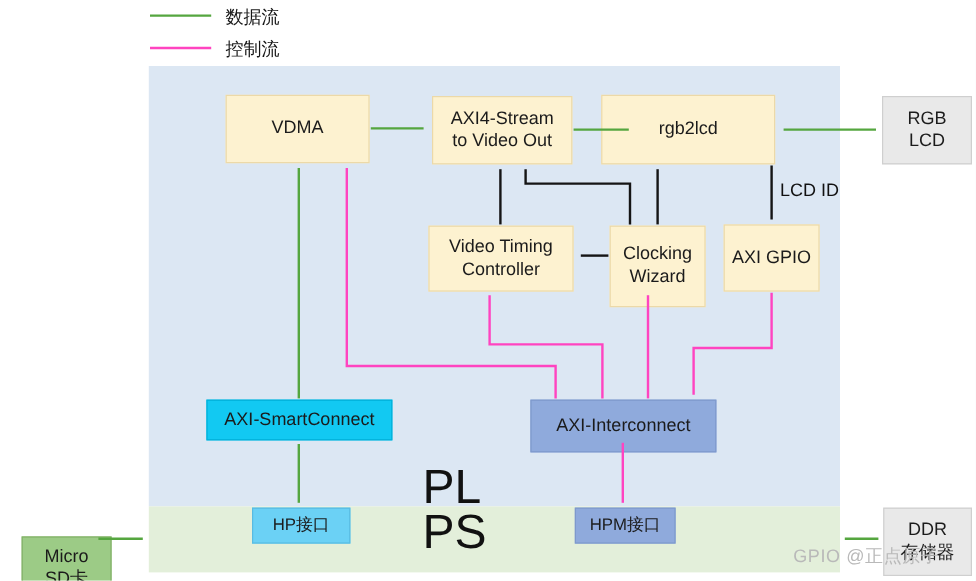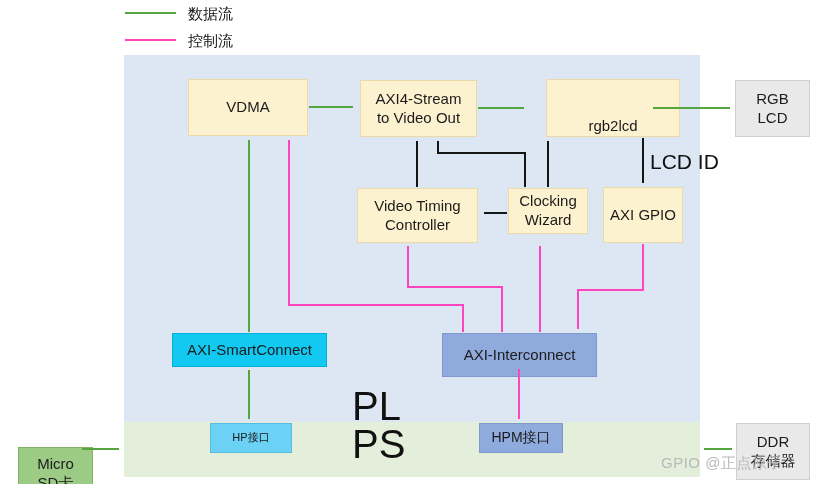--- a/index.html
+++ b/index.html
@@ -16,43 +16,43 @@
   .blk {
     position:absolute; z-index:2; box-sizing:border-box;
     display:flex; flex-direction:column; align-items:center; justify-content:center;
     text-align:center; font-size:15px; line-height:1.25;
   }
   .cream { background:var(--block-fill,#fdf2d0); border:1px solid var(--block-border,#ecd9a8); }
   .gray  { background:var(--external-fill,#e9e9e9); border:1px solid #cfcfcf; }
 
   .vdma        { left:188px; top:79px;  width:120px; height:57px; }
   .axi4        { left:360px; top:80px;  width:117px; height:57px; }
-  .rgb2lcd     { left:546px; top:79px;  width:134px; height:58px;justify-content:flex-end; }
+  .rgb2lcd     { left:501px; top:79px;  width:145px; height:58px; }
   .rgblcd      { left:735px; top:80px;  width:75px;  height:57px; }
   .vtc         { left:357px; top:188px; width:121px; height:55px; }
-  .cw          { left:508px; top:188px; width:80px;  height:46px; }
+  .cw          { left:508px; top:188px; width:80px;  height:68px; }
   .gpio        { left:603px; top:187px; width:80px;  height:56px; }
   .smartconnect{ left:172px; top:333px; width:155px; height:34px;
                  background:var(--smartconnect-fill,#12c9f2); border:1px solid #00b0d8; }
   .interconnect{ left:442px; top:333px; width:155px; height:44px;
                  background:var(--interconnect-fill,#8faadc); border:1px solid #7e99cc; }
-  .hp          { left:210px; top:423px; width:82px; height:30px; font-size:11px;
+  .hp          { left:210px; top:423px; width:82px; height:30px; font-size:14px;
                  background:var(--hp-fill,#6bd1f5); border:1px solid #58bbe2; }
   .hpm         { left:479px; top:423px; width:84px; height:30px; font-size:14px;
                  background:var(--interconnect-fill,#8faadc); border:1px solid #7e99cc; }
   .microsd     { left:18px;   top:423px; width:75px; height:54px;
                  background:var(--sd-fill,#9ccb86); border:1px solid #83b168;margin-top:24px; }
   .ddr         { left:736px; top:423px; width:74px; height:57px; }
 
   .big-label { position:absolute; z-index:2; width:46px; text-align:center;
                font-size:40px; color:#111; }
   .pl-label { left:352px; top:384px; }
   .ps-label { left:352px; top:422px; }
 
-  .lcdid { position:absolute; z-index:2; left:650px; top:150px; font-size:21px; color:#111; }
+  .lcdid { position:absolute; z-index:2; left:650px; top:150px; font-size:15px; color:#111; }
 
   .legend-label { position:absolute; z-index:2; left:188px; font-size:15px; color:#151515; }
   .legend-label.row1 { top:5px; }
   .legend-label.row2 { top:32px; }
 
   .watermark { position:absolute; z-index:6; left:661px; top:454px;
                font-size:15px; color:#b9b9b9; letter-spacing:0.5px; white-space:nowrap; }
 
   svg.overlay { position:absolute; left:0; top:0; z-index:4; pointer-events:none; }
   svg.overlay path { fill:none; stroke-width:2px; }

